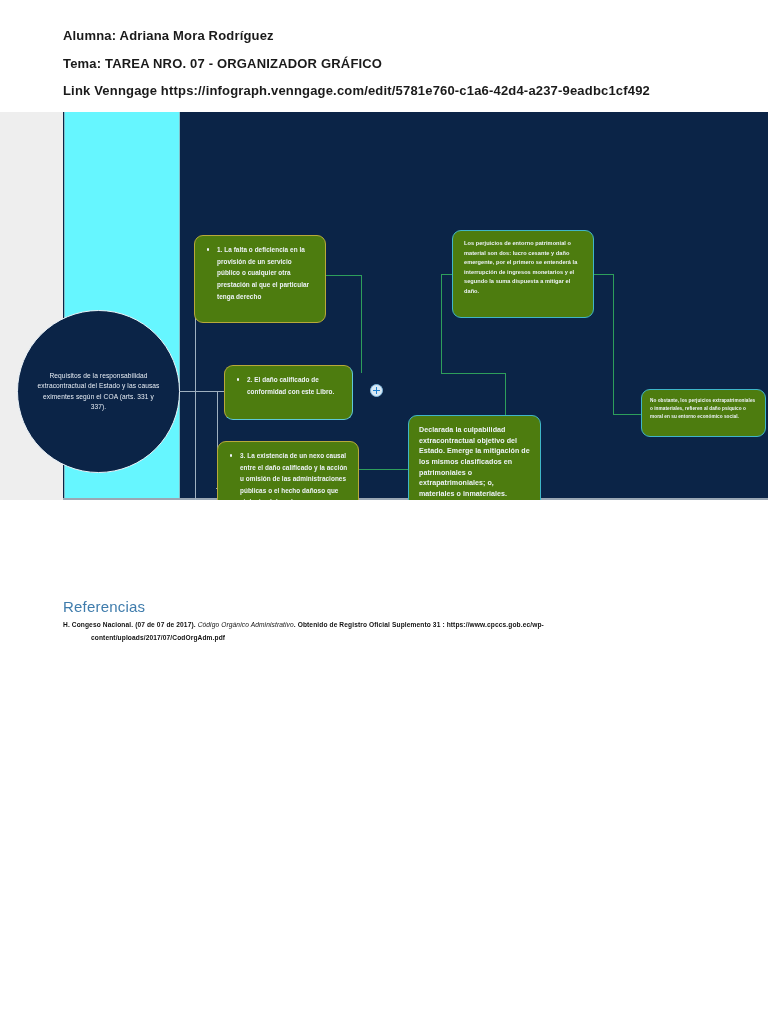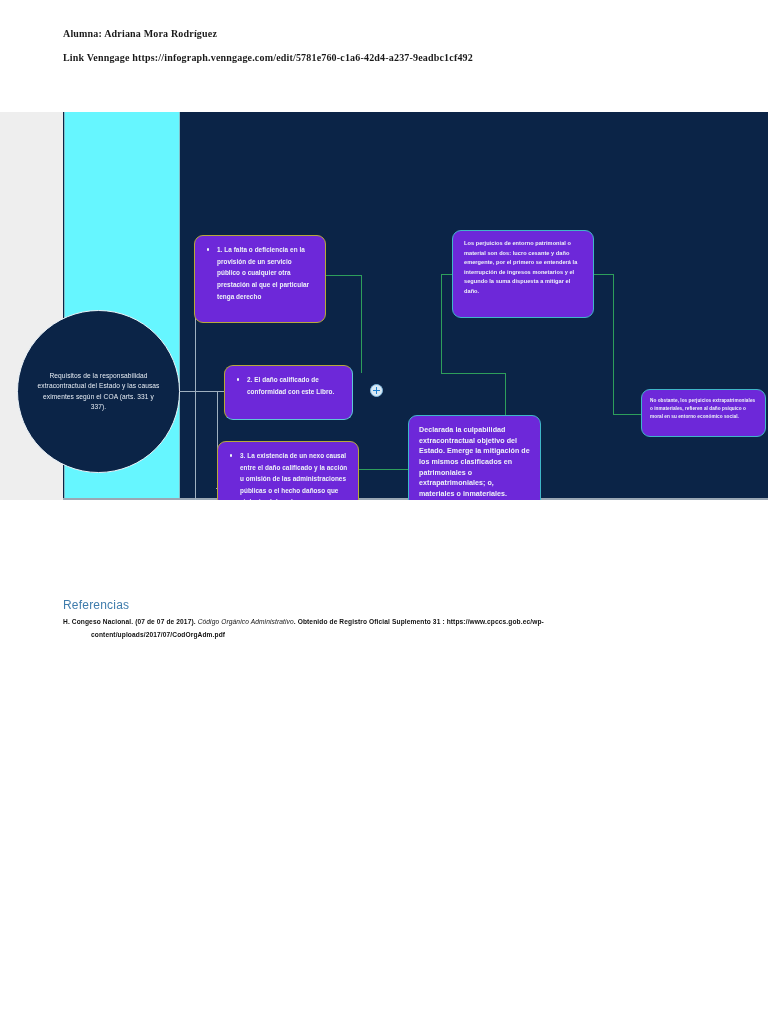--- a/index.html
+++ b/index.html
@@ -16,27 +16,26 @@
   }
 
   
   .header {
     position: absolute;
     left: 63px;
     top: 28px;
     width: 650px;
   }
   .header-line {
-    font-size: 10px;
+    font-size: 13px;
     font-weight: bold;
     color: #1a1a1a;
     letter-spacing: .18px;
     margin-bottom: 12.5px;
     white-space: nowrap;
-    font-family: Liberation Serif, serif;
   }
   .header-line.last { margin-bottom: 8px; }
 
   
   .canvas {
     position: absolute;
     left: 0;
     top: 112px;
     width: 768px;
     height: 388px;
@@ -88,21 +87,21 @@
     text-align: center;
     padding: 0 18px;
     letter-spacing: .1px;
   }
 
   
   .node {
     position: absolute;
     box-sizing: border-box;
     border-radius: 9px;
-    background: #6d28d9;
+    background: #4d7c0f;
     z-index: 5;
   }
   .node .txt {
     display: block;
     letter-spacing: .05px;
   }
   .bullet-node { padding: 8px 9px 8px 9px; }
   .bullet-node .txt {
     position: relative;
     padding-left: 13px;
@@ -192,40 +191,41 @@
 
   
   .references {
     position: absolute;
     left: 63px;
     top: 598px;
     width: 640px;
   }
   .ref-title {
     color: #3f7cac;
-    font-size: 12px;
+    font-size: 15px;
     font-weight: normal;
     margin: 0 0 4px 0;
     letter-spacing: .2px;
   }
   .ref-entry {
     font-size: 6.6px;
     font-weight: bold;
     color: #111;
     line-height: 1.95;
     letter-spacing: .12px;
   }
   .ref-entry .it { font-style: italic; font-weight: normal; }
   .ref-entry .cont { display: block; padding-left: 28px; }
 </style>
 </head>
 <body>
 
 <div class="header">
   <div class="header-line">Alumna: Adriana Mora Rodríguez</div>
+  <div class="header-line">Tema: TAREA NRO. 07 - ORGANIZADOR GRÁFICO</div>
   <div class="header-line last">Link Venngage https://infograph.venngage.com/edit/5781e760-c1a6-42d4-a237-9eadbc1cf492</div>
 </div>
 
 <div class="canvas">
 
   <div class="canvas-left-grey"></div>
   <div class="cyan-band"></div>
 
   <div class="conn" style="left:180px; top:279px; width:16px; height:1.2px; background:#9fb0c0;"></div>
   <div class="conn" style="left:194.5px; top:164px; width:1.2px; height:301px; background:#9fb0c0;"></div>

